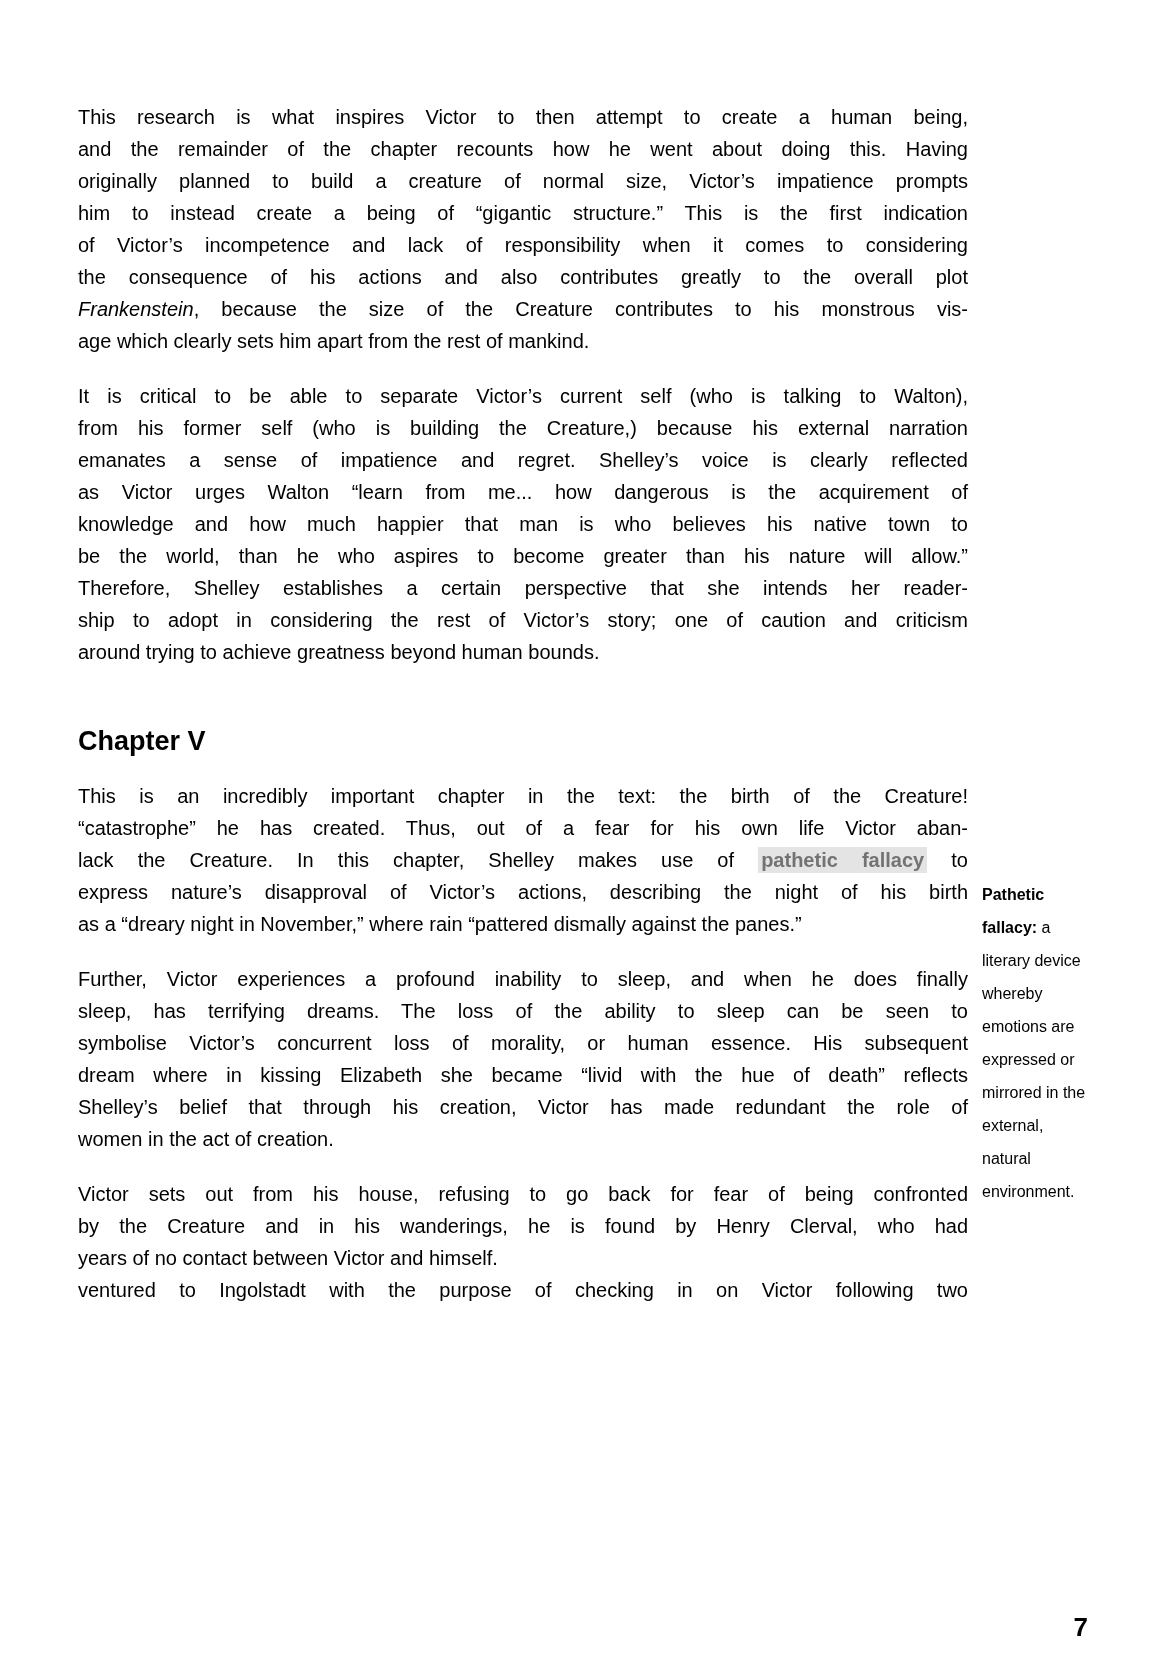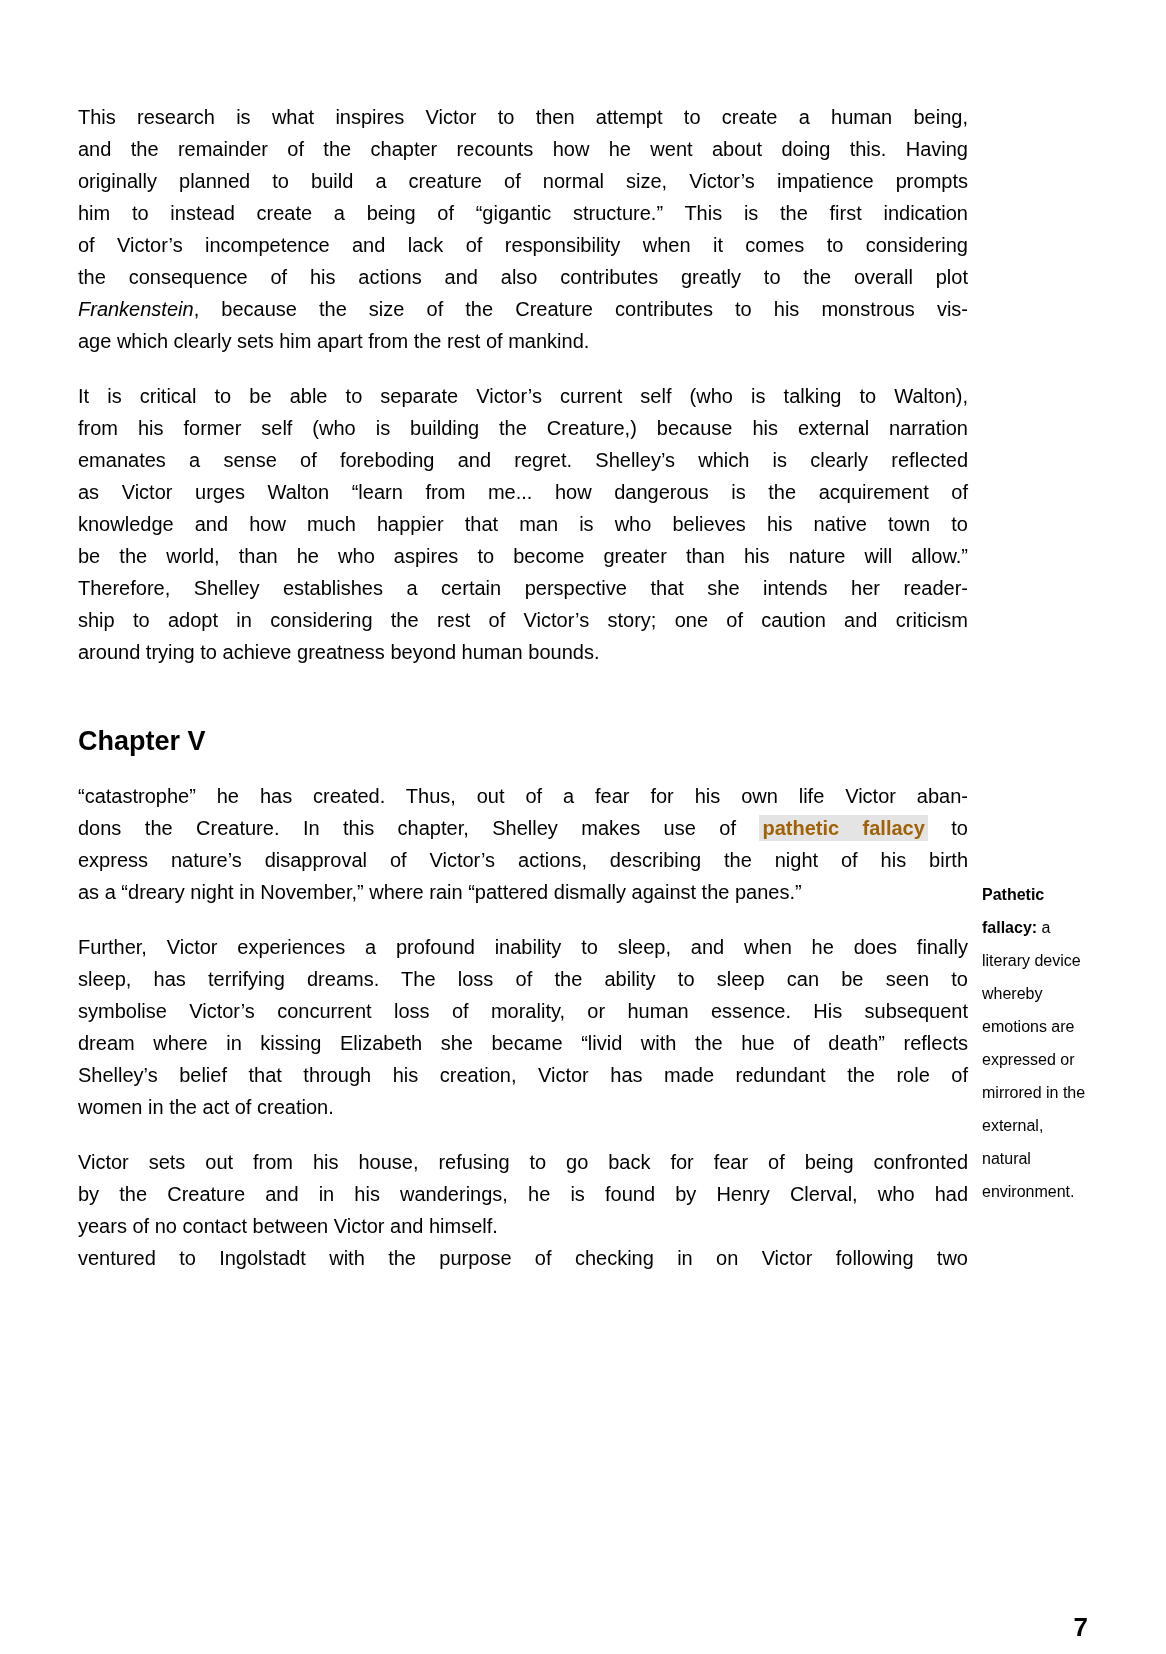--- a/index.html
+++ b/index.html
@@ -40,21 +40,21 @@
     margin: 56px 0 22px 0;
     font-size: 27px;
     font-weight: bold;
     line-height: 34px;
   }
   .italic {
   }
   .hl {
     font-weight: bold;
     background: #e4e4e4;
-    color: #a16207;
+    color: #737373;
     padding: 2px 3px;
   }
   .margin-note {
     position: absolute;
     left: 982px;
     top: 862px;
     width: 140px;
     font-size: 16px;
     line-height: 33px;
   }
@@ -97,34 +97,35 @@
       <span class="jline">him to instead create a being of “gigantic structure.”  This is the first indication</span>
       <span class="jline">of Victor’s incompetence and lack of responsibility when it comes to considering</span>
       <span class="jline">the consequence of his actions and also contributes greatly to the overall plot</span>
       <span class="jline"><em class="italic">Frankenstein</em><span>, because the size of the Creature contributes to his monstrous vis-</span></span>
       <span class="jline last">age which clearly sets him apart from the rest of mankind.</span>
     </div>
 
     <div class="para">
       <span class="jline">It is critical to be able to separate Victor’s current self (who is talking to Walton),</span>
       <span class="jline">from his former self (who is building the Creature,) because his external narration</span>
-      <span class="jline">emanates a sense of foreboding and regret.  Shelley’s which is clearly reflected</span>
+      <span class="jline">emanates a sense of impatience and regret.  Shelley’s voice is clearly reflected</span>
       <span class="jline">as Victor urges Walton “learn from me...  how dangerous is the acquirement of</span>
       <span class="jline">knowledge and how much happier that man is who believes his native town to</span>
       <span class="jline">be the world, than he who aspires to become greater than his nature will allow.”</span>
       <span class="jline">Therefore, Shelley establishes a certain perspective that she intends her reader-</span>
       <span class="jline">ship to adopt in considering the rest of Victor’s story; one of caution and criticism</span>
       <span class="jline last">around trying to achieve greatness beyond human bounds.</span>
     </div>
 
     <h2 class="heading">Chapter V</h2>
 
     <div class="para">
+      <span class="jline">This is an incredibly important chapter in the text:  the birth of the Creature!</span>
       <span class="jline">“catastrophe” he has created.  Thus, out of a fear for his own life Victor aban-</span>
-      <span class="jline"><span>dons the Creature.  In this chapter, Shelley makes use of </span><mark class="hl">pathetic fallacy</mark><span> to</span></span>
+      <span class="jline"><span>lack the Creature.  In this chapter, Shelley makes use of </span><mark class="hl">pathetic fallacy</mark><span> to</span></span>
       <span class="jline">express nature’s disapproval of Victor’s actions, describing the night of his birth</span>
       <span class="jline last">as a “dreary night in November,” where rain “pattered dismally against the panes.”</span>
     </div>
 
     <div class="para">
       <span class="jline">Further, Victor experiences a profound inability to sleep, and when he does finally</span>
       <span class="jline">sleep, has terrifying dreams.  The loss of the ability to sleep can be seen to</span>
       <span class="jline">symbolise Victor’s concurrent loss of morality, or human essence. His subsequent</span>
       <span class="jline">dream where in kissing Elizabeth she became “livid with the hue of death” reflects</span>
       <span class="jline">Shelley’s belief that through his creation, Victor has made redundant the role of</span>

